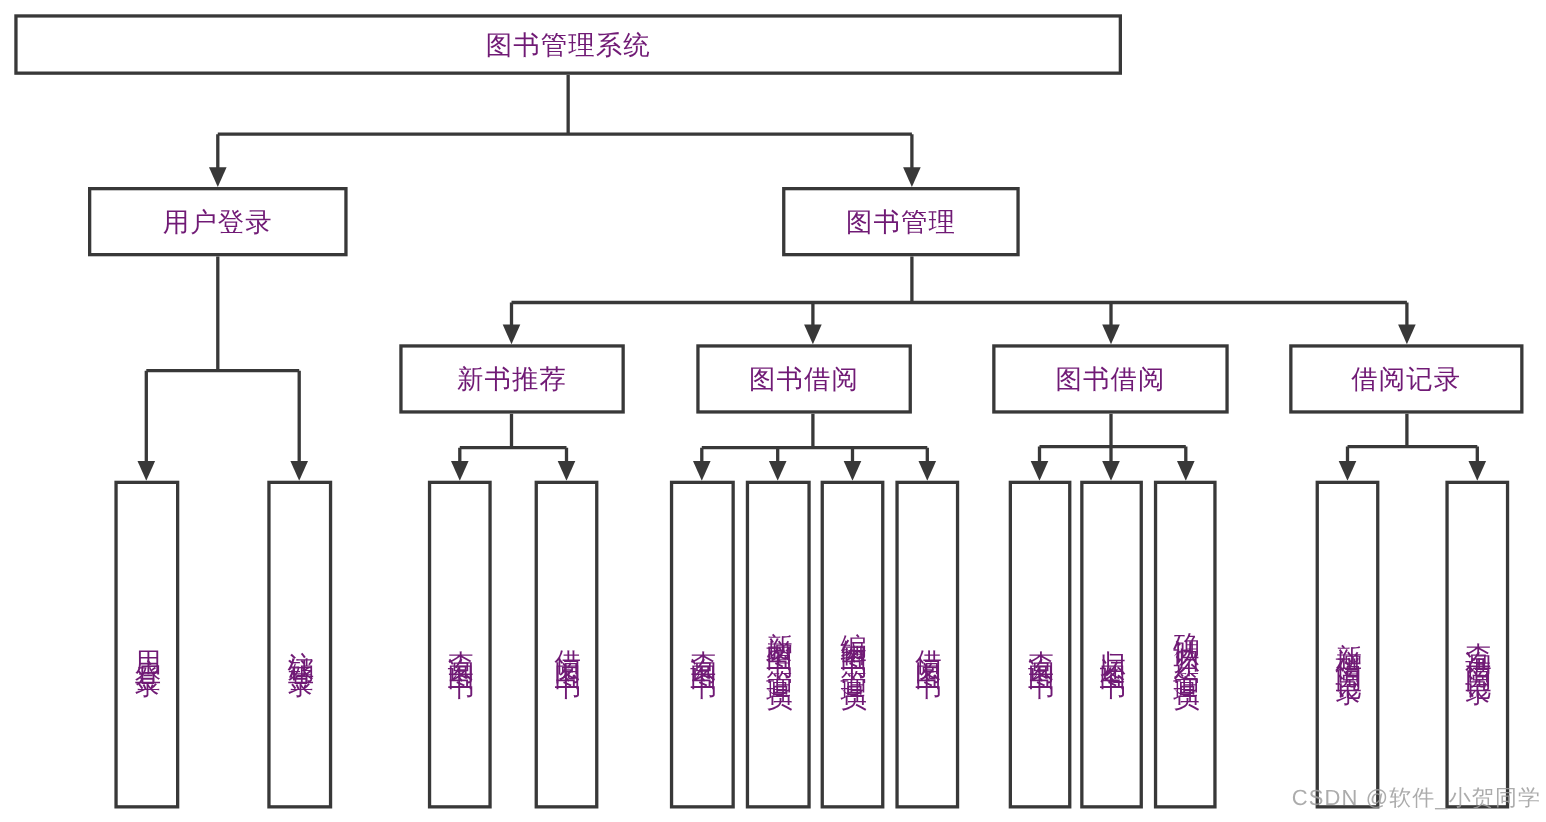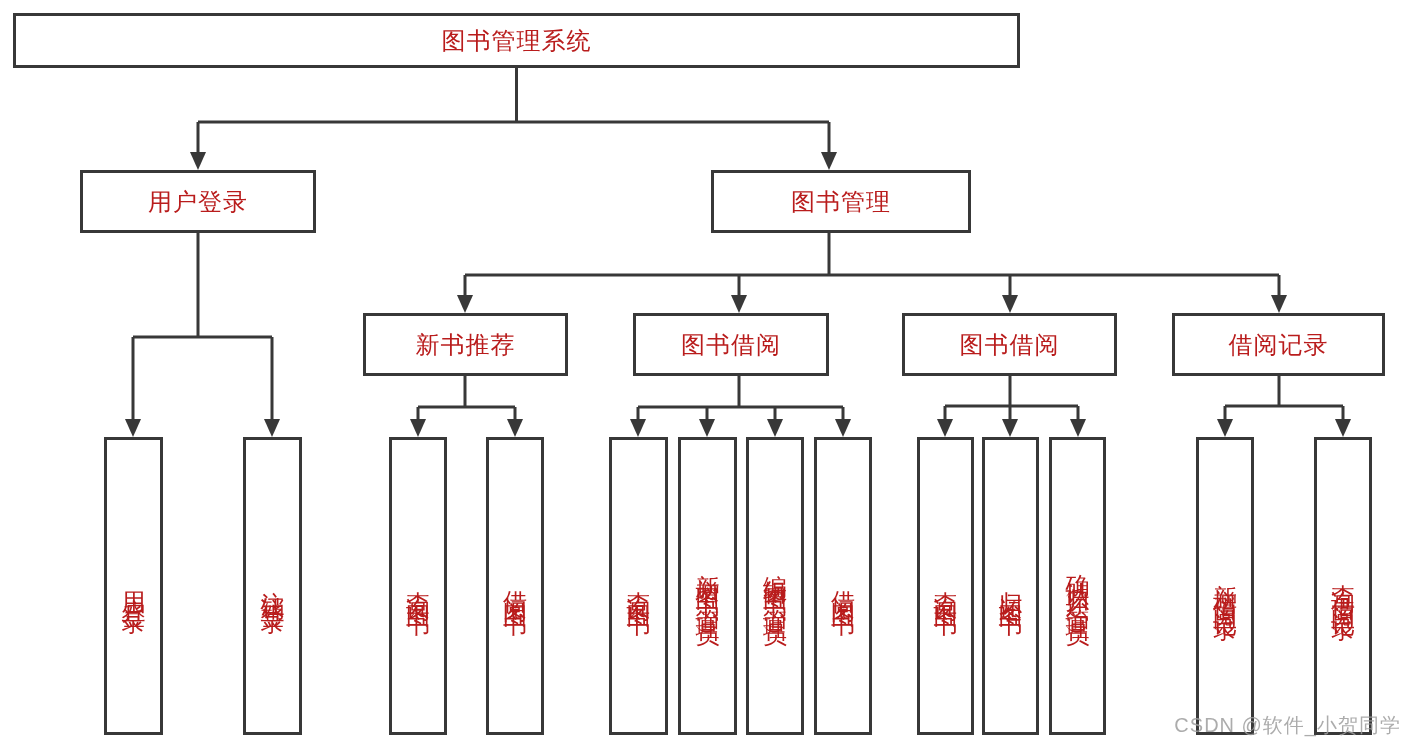--- a/index.html
+++ b/index.html
@@ -24,38 +24,38 @@
     pointer-events: none;
   }
   .node {
     position: absolute;
     box-sizing: border-box;
     border: 3px solid #383838;
     background: #ffffff;
     display: flex;
     align-items: center;
     justify-content: center;
-    color: #b91c1c;
+    color: #701a75;
     font-size: 24px;
     letter-spacing: 1px;
     text-align: center;
     z-index: 2;
   }
   .node.leaf span {
     writing-mode: vertical-lr;
     text-orientation: mixed;
     line-height: 1;
     letter-spacing: 7px;
     white-space: nowrap;
   }
   
   .n-root   { left: 13px;  top: 13px;  width: 1007px; height: 55px; }
   
   .n-login  { left: 80px;  top: 170px; width: 236px; height: 63px; }
-  .n-mgmt   { left: 711px; top: 170px; width: 260px; height: 63px; }
+  .n-mgmt   { left: 711px; top: 170px; width: 216px; height: 63px; }
   
   .n-newbook { left: 363px;  top: 313px; width: 205px; height: 63px; }
   .n-borrow  { left: 633px;  top: 313px; width: 196px; height: 63px; }
   .n-current { left: 902px;  top: 313px; width: 215px; height: 63px; }
   .n-records { left: 1172px; top: 313px; width: 213px; height: 63px; }
   
   .leaf { top: 437px; height: 298px; }
   .l1  { left: 104px;  width: 59px; }
   .l2  { left: 243px;  width: 59px; }
   .l3  { left: 389px;  width: 58px; }

